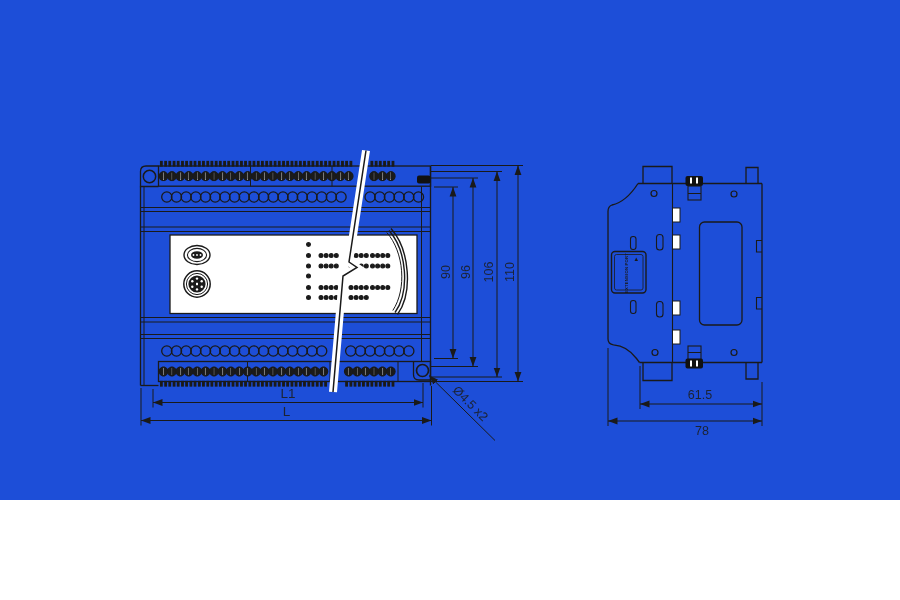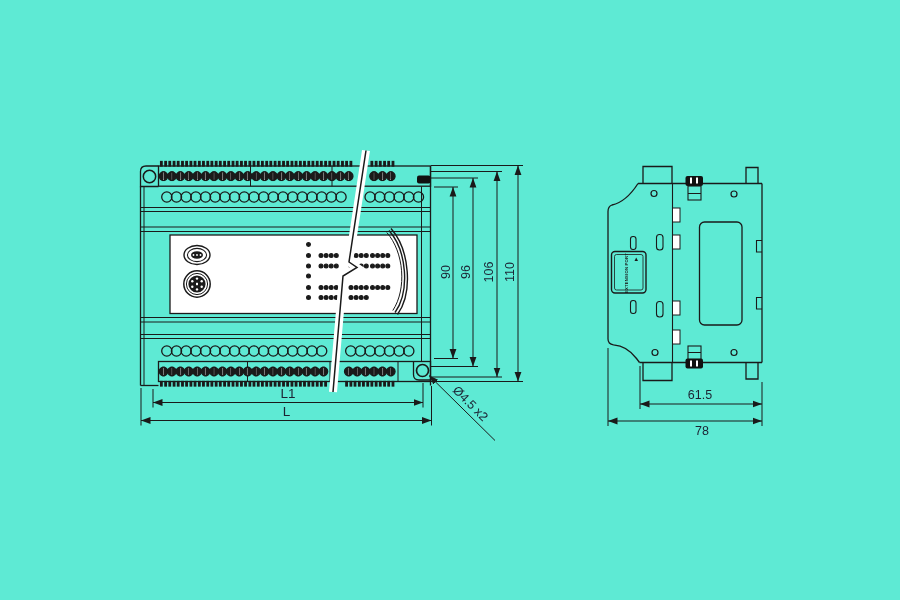--- a/index.html
+++ b/index.html
@@ -1,16 +1,16 @@
 <!DOCTYPE html>
 <html><head>
 <meta charset="utf-8">
 <style>
   html,body{margin:0;padding:0;background:#fff;}
-  .canvas{position:relative;width:900px;height:600px;background:#5eead4;overflow:hidden;
+  .canvas{position:relative;width:900px;height:500px;background:#1d4ed8;overflow:hidden;
           font-family:"Liberation Sans",sans-serif;}
   svg{position:absolute;left:0;top:0;}
   svg text{font-family:"Liberation Sans",sans-serif;}
   .dimtxt{font-size:12.5px;}
   .dimtxt-lg{font-size:13.5px;}
   .tinytxt{font-size:4.2px;letter-spacing:.2px;font-weight:bold;}
 </style>
 </head>
 <body>
 

